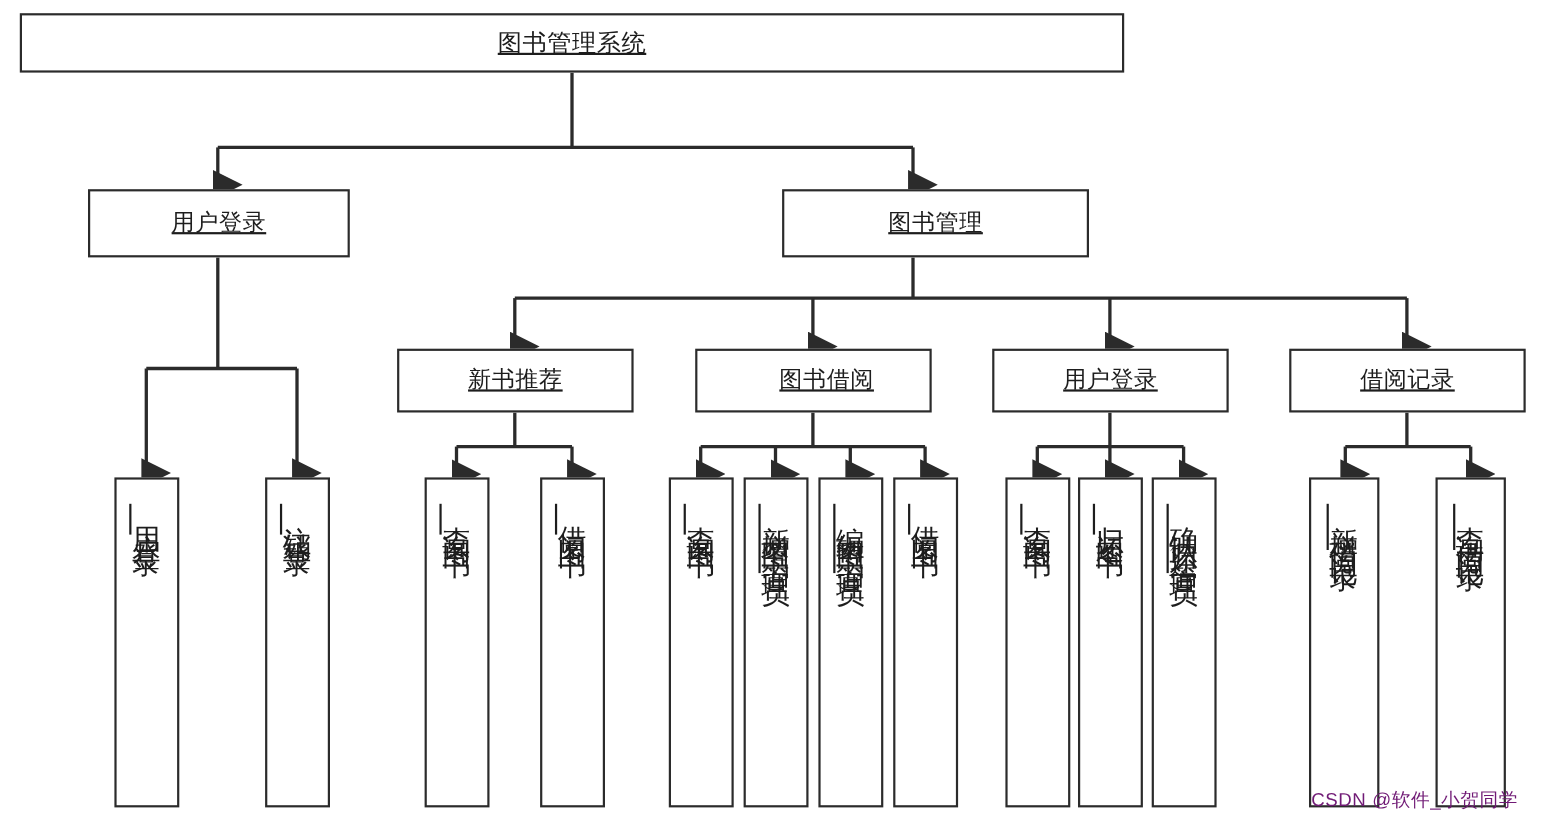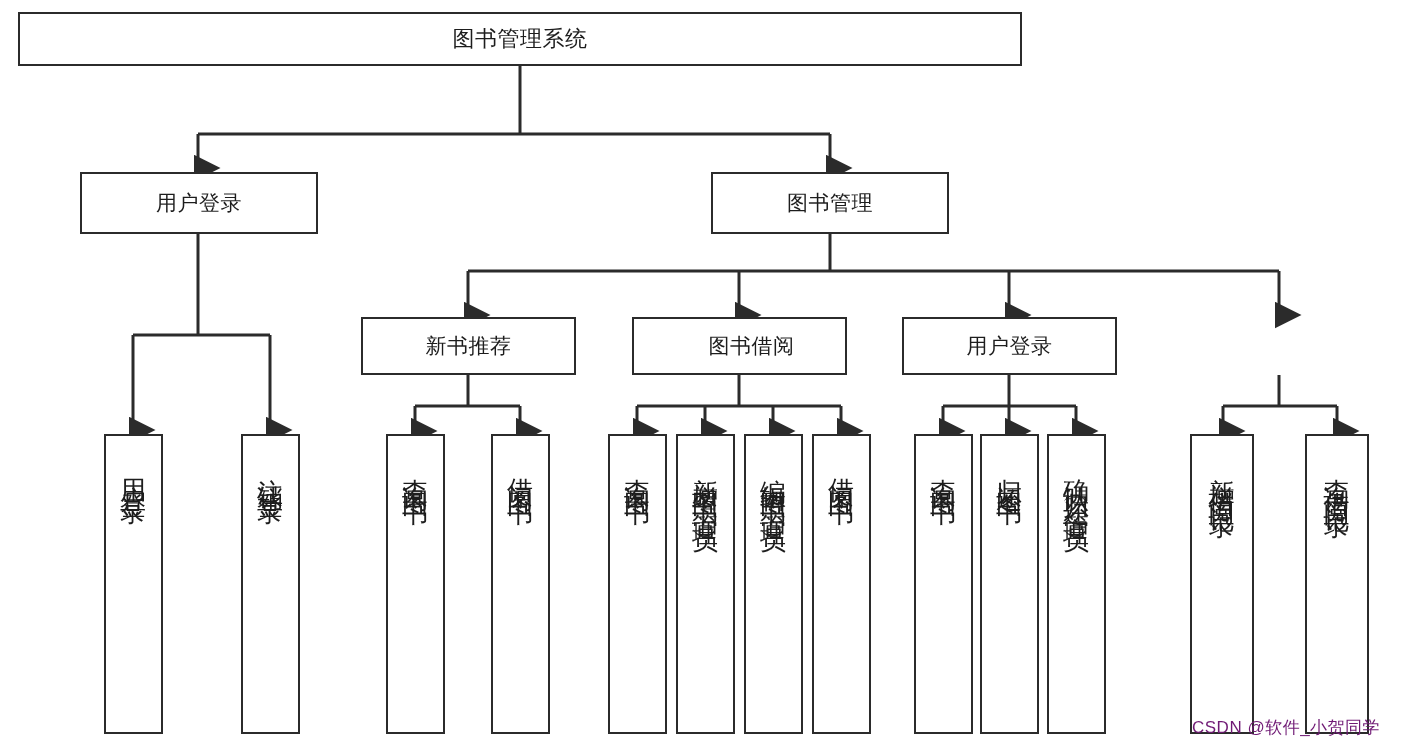--- a/index.html
+++ b/index.html
@@ -29,20 +29,21 @@
     align-items:center;
     justify-content:center;
     text-align:center;
   }
   .node .label{
     font-size:21px;
     letter-spacing:0.5px;
     line-height:1.15;
     color:#1d1d1d;
     white-space:nowrap;
+    text-decoration:underline;
   }
   .node.root .label{font-size:22px;}
   .node.leaf{
     align-items:flex-start;
     padding-top:22px;
   }
   .node.leaf .label{
     writing-mode:vertical-rl;
     text-orientation:upright;
     font-size:26px;
@@ -117,32 +118,35 @@
     </g>
   </svg>
 
   <div class="node root" style="left:18px;top:12px;width:1004px;height:54px;">
     <span class="label">图书管理系统</span>
   </div>
 
   <div class="node" style="left:80px;top:172px;width:238px;height:62px;">
     <span class="label">用户登录</span>
   </div>
-  <div class="node" style="left:711px;top:172px;width:238px;height:62px;">
+  <div class="node" style="left:711px;top:172px;width:279px;height:62px;">
     <span class="label">图书管理</span>
   </div>
 
   <div class="node" style="left:361px;top:317px;width:215px;height:58px;">
     <span class="label">新书推荐</span>
   </div>
   <div class="node" style="left:632px;top:317px;width:215px;height:58px;padding-left:24px;">
     <span class="label">图书借阅</span>
   </div>
   <div class="node" style="left:902px;top:317px;width:215px;height:58px;">
     <span class="label">用户登录</span>
+  </div>
+  <div class="node" style="left:1172px;top:317px;width:215px;height:58px;">
+    <span class="label">借阅记录</span>
   </div>
 
   <div class="node leaf" style="left:104px;top:434px;width:59px;height:300px;">
     <span class="label">用户登录</span>
   </div>
   <div class="node leaf" style="left:241px;top:434px;width:59px;height:300px;">
     <span class="label">注销登录</span>
   </div>
 
   <div class="node leaf" style="left:386px;top:434px;width:59px;height:300px;">

